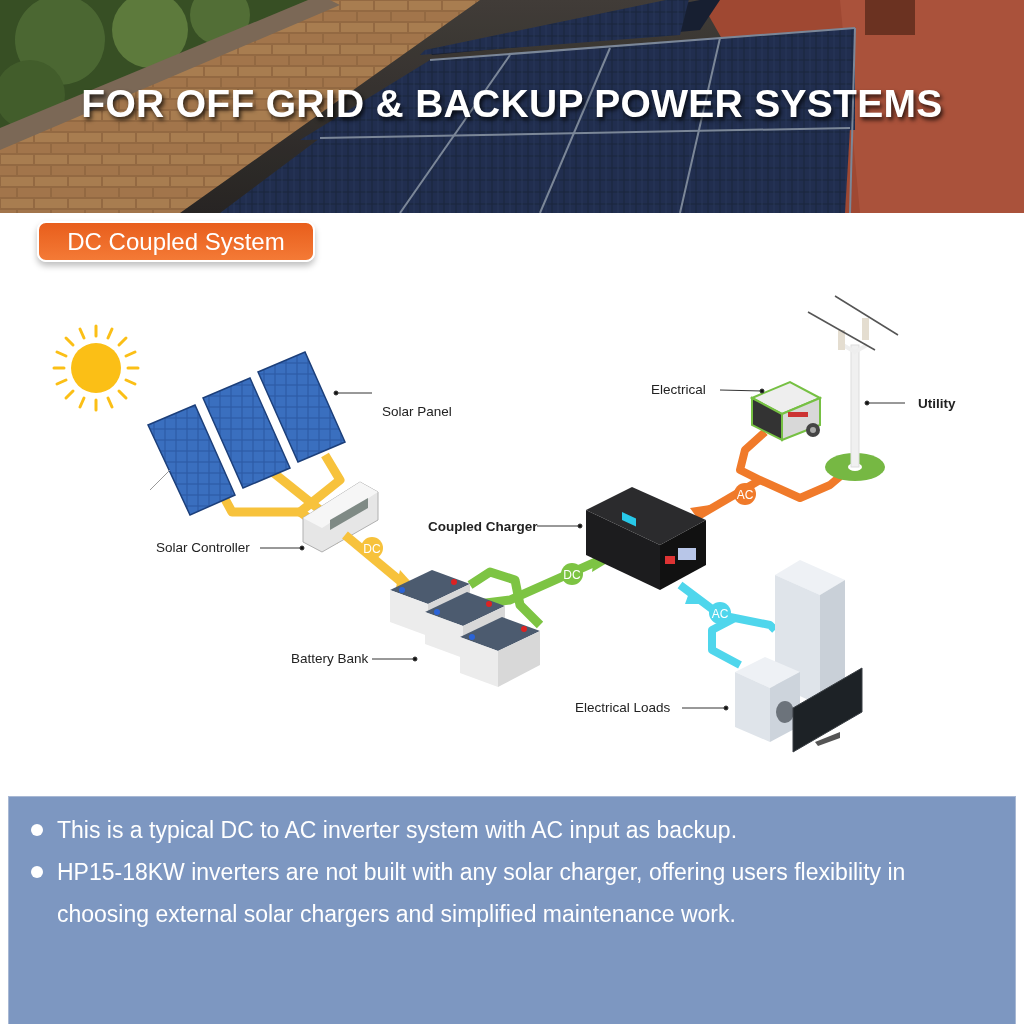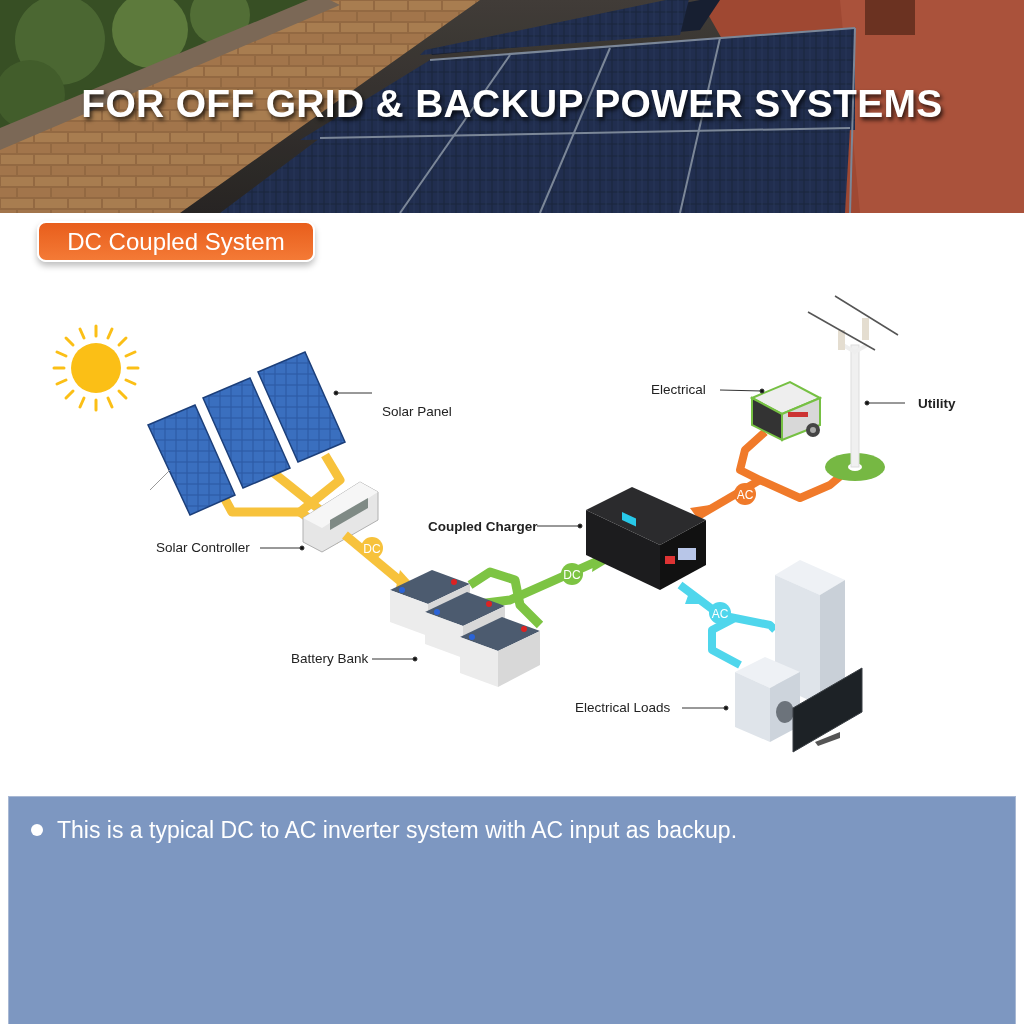--- a/index.html
+++ b/index.html
@@ -280,14 +280,18 @@
   <div class="lbl" style="left:918px; top:116px;font-weight:bold;">Utility</div>
   <div class="lbl" style="left:575px; top:420px;">Electrical Loads</div>
 </div>
 
 <div class="info">
   <ul>
     <li>
       <span class="dot"></span>
       <span>This is a typical DC to AC inverter system with AC input as backup.</span>
     </li>
+    <li>
+      <span class="dot"></span>
+      <span>HP15-18KW inverters are not built with any solar charger, offering users flexibility in choosing external solar chargers and simplified maintenance work.</span>
+    </li>
   </ul>
 </div>
 
 </body></html>

